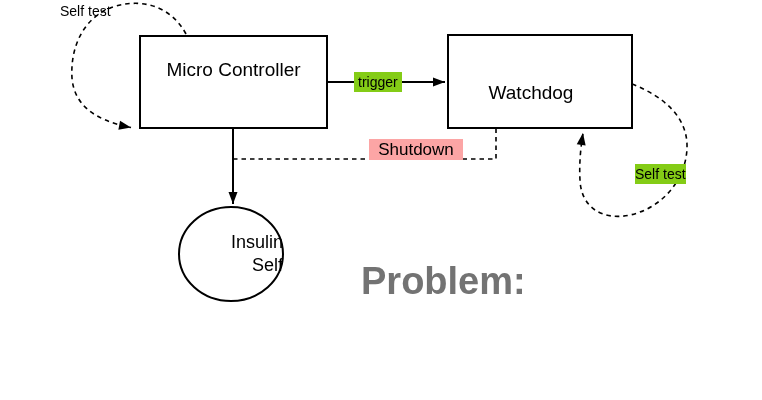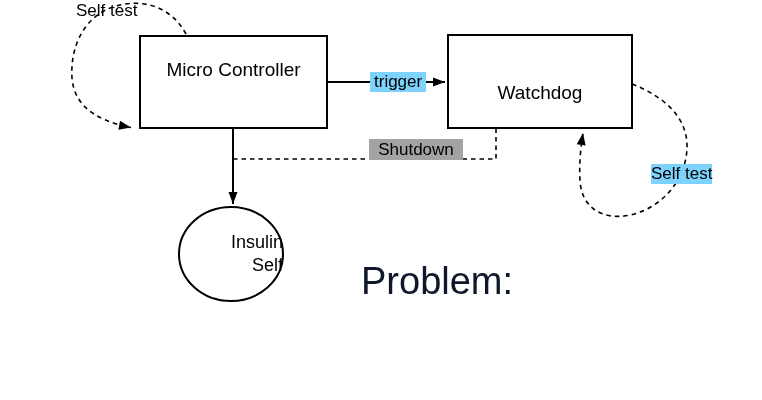--- a/index.html
+++ b/index.html
@@ -30,46 +30,45 @@
     flex-direction: column;
     align-items: flex-end;
     justify-content: center;
     text-align: center;
     font-size: 18px;
     line-height: 23px;
     color: #000000;
   }
   .edge-label {
     position: absolute;
-    font-size: 17px;
+    font-size: 14px;
     line-height: 20px;
     color: #000000;
     white-space: nowrap;
-    margin-left: 16px;
   }
-  .edge-label.masked { background: #7dd3fc; }
+  .edge-label.masked { background: #84cc16; }
   .shutdown-label {
     position: absolute;
     left: 369px;
     top: 139px;
     width: 94px;
     text-align: center;
     font-size: 17px;
     line-height: 21px;
-    background: #a3a3a3;
+    background: #fca5a5;
     color: #000000;
   }
   .problem-heading {
     position: absolute;
     left: 361px;
     top: 262px;
     font-size: 38px;
-    font-weight: normal;
+    font-weight: bold;
     line-height: 38px;
-    color: #0f172a;
+    color: #737373;
     white-space: nowrap;
   }
   .problem-body {
     position: absolute;
     left: 364px;
     top: 332px;
     font-size: 19px;
     line-height: 22px;
     color: #000000;
     white-space: nowrap;
@@ -97,21 +96,21 @@
 
     <line x1="233" y1="129" x2="233" y2="204" stroke="#000000" stroke-width="2" marker-end="url(#arrowhead)"></line>
 
     <rect x="140" y="36" width="187" height="92" fill="#ffffff" stroke="#000000" stroke-width="2"></rect>
     <rect x="448" y="35" width="184" height="93" fill="#ffffff" stroke="#000000" stroke-width="2"></rect>
     <ellipse cx="231" cy="254" rx="52" ry="47" fill="#ffffff" stroke="#000000" stroke-width="2"></ellipse>
   </svg>
 
   <div class="node-label" style="left:140px; top:36px; width:187px; height:68px;">Micro Controller</div>
 
-  <div class="node-label" style="left:448px; top:35px; width:184px; height:116px;">Watchdog</div>
+  <div class="node-label" style="left:439px; top:35px; width:184px; height:116px;">Watchdog</div>
 
   <div class="pump-label" style="left:179px; top:207px; width:104px; height:94px;">
     <span>Insulin</span>
     <span>Self</span>
   </div>
 
   <div class="edge-label" style="left:60px; top:1px;">Self test</div>
 
   <div class="edge-label masked" style="left:354px; top:72px; padding:0 4px;">trigger</div>
 

